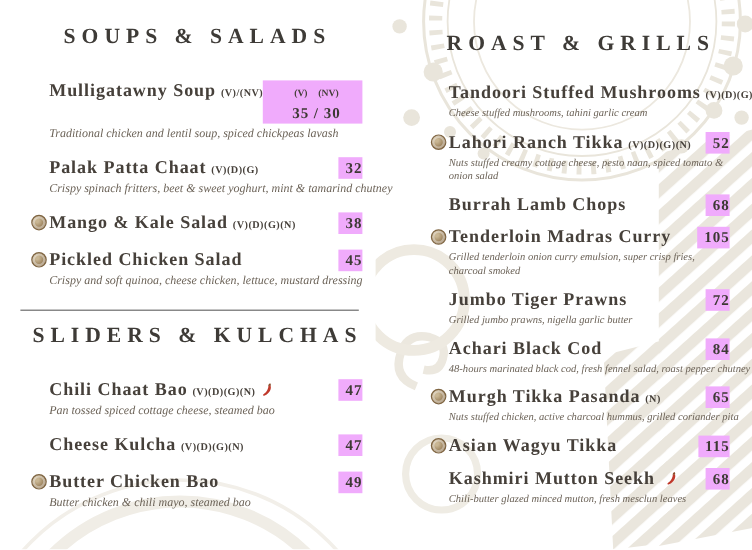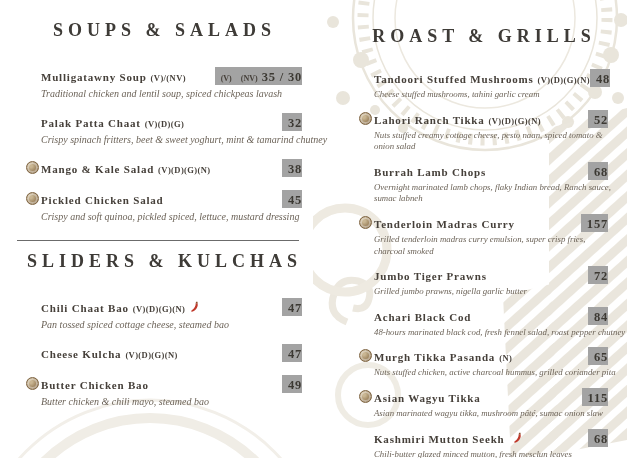--- a/index.html
+++ b/index.html
@@ -12,24 +12,24 @@
   .content{position:relative;z-index:1;}
   h2.section-title{font-size:18px;font-weight:700;letter-spacing:5px;color:#3e3b37;text-align:center;margin:8px 0 26px 0;white-space:nowrap;}
   .page-right h2.section-title{margin:14px 0 22px 0;}
   .items{display:block;}
   .item{position:relative;margin:0 0 13px 14px;}
   .page-right .item{margin-bottom:9px;}
   .badge{position:absolute;left:-15px;top:2px;width:11px;height:11px;border-radius:50%;
          background:radial-gradient(circle at 35% 35%, #c9b693 15%, #8b6f49 75%);
          box-shadow:inset 0 0 0 2px rgba(255,255,255,.4);border:1px solid #7f6542;}
   .title-row{display:flex;align-items:baseline;}
-  .item-name{font-weight:700;font-size:11px;letter-spacing:.8px;color:#46403a;white-space:nowrap;}
+  .item-name{font-weight:700;font-size:15px;letter-spacing:.8px;color:#46403a;white-space:nowrap;}
   .item-tags{font-size:8.5px;font-weight:700;letter-spacing:.4px;color:#46403a;margin-left:4px;white-space:nowrap;font-family:Liberation Serif, serif;}
   .chili{margin-left:5px;align-self:center;line-height:0;}
-  .price-block{margin-left:auto;text-align:left;background:#a3a3a3;padding-left:6px;}
+  .price-block{margin-left:auto;text-align:center;background:#f0abfc;padding-left:6px;}
   .price-header{font-size:8px;font-weight:700;color:#46403a;word-spacing:7px;white-space:nowrap;}
   .price{font-weight:700;font-size:12.5px;letter-spacing:.8px;color:#3c3933;white-space:nowrap;}
   .desc{font-style:italic;font-size:10px;color:#6c6358;margin-top:2px;line-height:1.32;white-space:pre;}
   .page-right .desc{font-size:8.8px;}
   .divider{border:none;border-top:1px solid #6b6b6b;width:282px;margin:16px 0 10px -10px;}
 </style>
 </head>
 <body>
 
 <div class="menu">
@@ -89,21 +89,21 @@
               <span class="badge"></span>
               <div class="title-row">
                 <span class="item-name">Pickled Chicken Salad</span>
                 <span class="item-tags"></span>
 
                 <span class="price-block">
                   
                   <span class="price">45</span>
                 </span>
               </div>
-              <div class="desc">Crispy and soft quinoa, pickled spiced, lettuce, mustard dressing</div>
+              <div class="desc">Crispy and soft quinoa, cheese chicken, lettuce, mustard dressing</div>
             </div>
           </div>
       </section>
 
       <hr class="divider">
 
       <section>
         <h2 class="section-title">SLIDERS &amp; KULCHAS</h2>
         <div class="items">
 
@@ -225,36 +225,34 @@
 
               <div class="title-row">
                 <span class="item-name">Burrah Lamb Chops</span>
                 <span class="item-tags"></span>
 
                 <span class="price-block">
                   
                   <span class="price">68</span>
                 </span>
               </div>
-              <div class="desc">Overnight marinated lamb chops, flaky Indian bread, Ranch sauce,
-sumac labneh</div>
             </div>
 
             <div class="item">
               <span class="badge"></span>
               <div class="title-row">
                 <span class="item-name">Tenderloin Madras Curry</span>
                 <span class="item-tags"></span>
 
                 <span class="price-block">
                   
-                  <span class="price">157</span>
-                </span>
-              </div>
-              <div class="desc">Grilled tenderloin madras curry emulsion, super crisp fries,
+                  <span class="price">105</span>
+                </span>
+              </div>
+              <div class="desc">Grilled tenderloin onion curry emulsion, super crisp fries,
 charcoal smoked</div>
             </div>
 
             <div class="item">
 
               <div class="title-row">
                 <span class="item-name">Jumbo Tiger Prawns</span>
                 <span class="item-tags"></span>
 
                 <span class="price-block">
@@ -297,21 +295,20 @@
               <span class="badge"></span>
               <div class="title-row">
                 <span class="item-name">Asian Wagyu Tikka</span>
                 <span class="item-tags"></span>
 
                 <span class="price-block">
                   
                   <span class="price">115</span>
                 </span>
               </div>
-              <div class="desc">Asian marinated wagyu tikka, mushroom pâté, sumac onion slaw</div>
             </div>
 
             <div class="item">
 
               <div class="title-row">
                 <span class="item-name">Kashmiri Mutton Seekh</span>
                 <span class="item-tags"></span>
                 <span class="chili"><svg width="9" height="12" viewBox="0 0 9 12">
                     <path d="M7.4 2.2 C8.6 4.8 6.6 8.8 2.6 10.6 C1.2 11.2 0.7 10.1 1.8 9.3 C4.6 7.4 5.7 4.6 5.7 2.4 Z" fill="#c0392b"></path>
                     <path d="M5.6 2.6 C5.6 1.5 6.1 0.7 7.1 0.4 C7.6 0.9 7.8 1.6 7.6 2.4 Z" fill="#8a4b28"></path>

